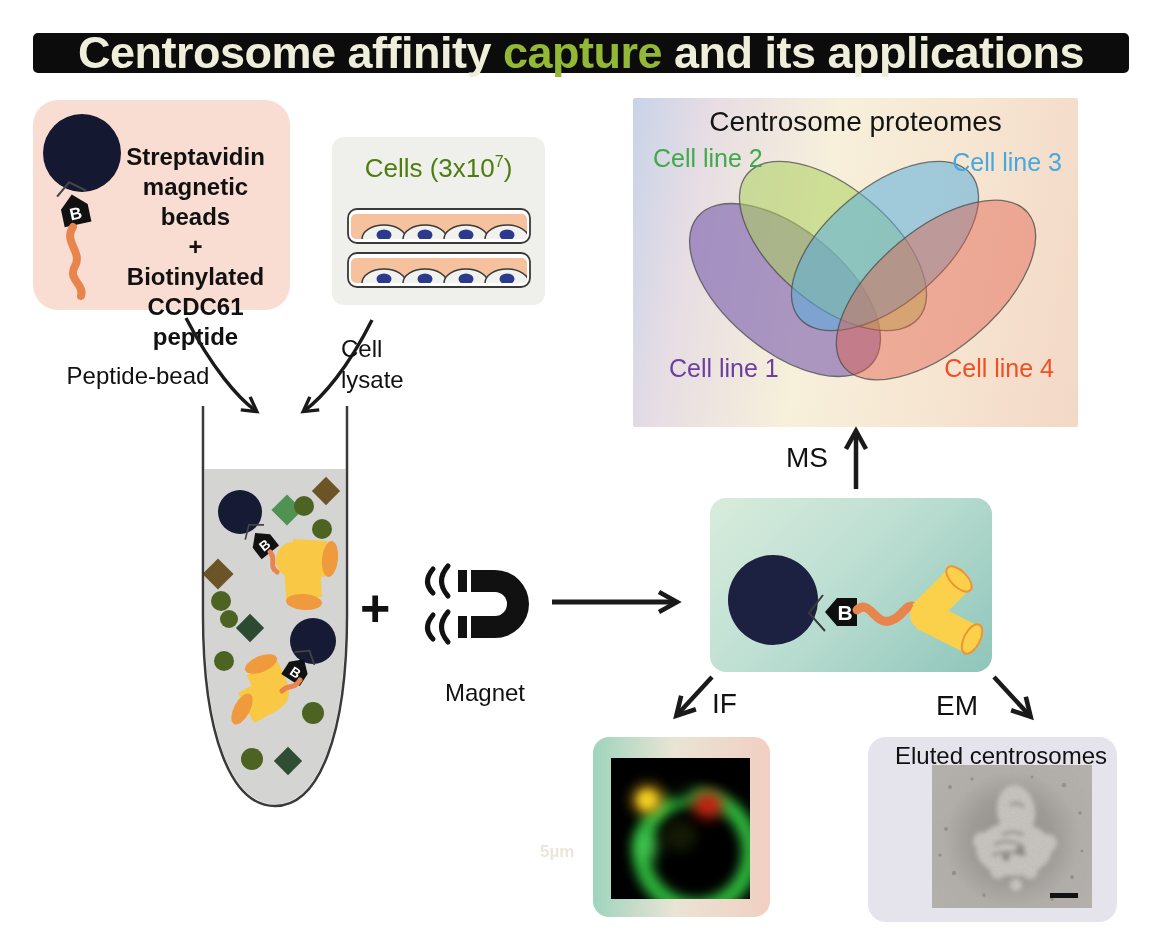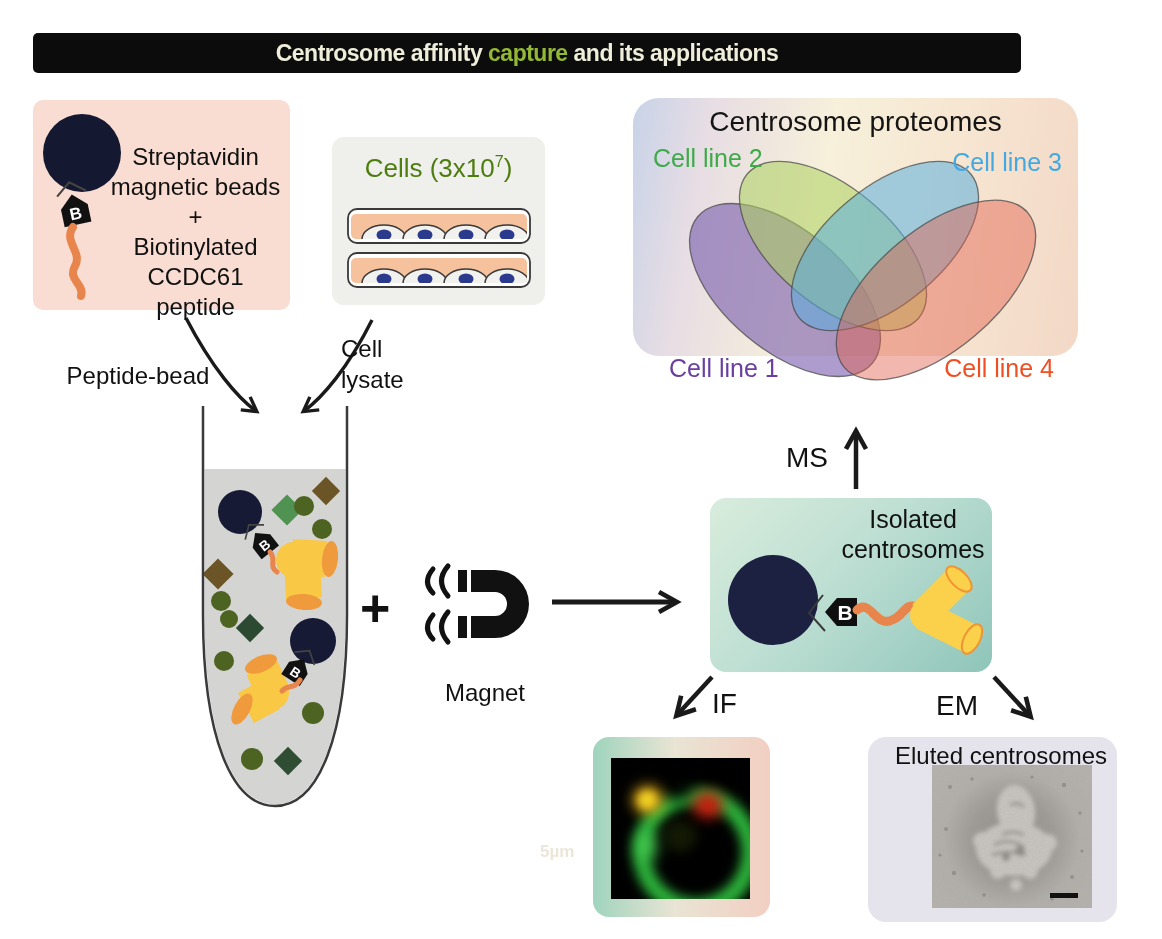--- a/index.html
+++ b/index.html
@@ -1,30 +1,30 @@
 <!DOCTYPE html>
 <html><head>
 <meta charset="utf-8">
 <style>
   html,body{margin:0;padding:0;background:#fff;}
   .canvas{position:relative;width:1162px;height:939px;background:#ffffff;overflow:hidden;
           font-family:"Liberation Sans",sans-serif;color:#1a1a1a;outline:1px solid #ececec;}
   .abs{position:absolute;}
   
-  .titlebar{left:33px;top:33px;width:988px;height:40px;background:#0c0c0c;border-radius:5px;
-            display:flex;align-items:center;justify-content:center;font-size:23px;font-weight:bold;
+  .titlebar{left:33px;top:33px;width:1096px;height:40px;background:#0c0c0c;border-radius:5px;
+            display:flex;align-items:center;justify-content:center;font-size:45px;font-weight:bold;
             color:#efeeda;letter-spacing:-.5px;}
   .titlebar .hl{color:#93b835;}
   
-  .reagents-box{left:33px;top:100px;width:257px;height:210px;background:#f9ddd2;border-radius:10px;}
+  .reagents-box{left:33px;top:100px;width:257px;height:210px;background:#f9ddd2;border-radius:25px;font-weight:bold;}
   .reagents-text{position:absolute;left:72px;right:4px;top:42px;text-align:center;font-size:24px;line-height:30px;color:#111;}
   .cells-box{left:332px;top:137px;width:213px;height:168px;background:#efefec;border-radius:12px;}
   .cells-title{position:absolute;left:0;right:0;top:16px;text-align:center;font-size:26px;color:#4d7c0f;}
   .cells-title sup{font-size:16px;}
-  .venn-box{left:633px;top:98px;width:445px;height:258px;border-radius:26px;
+  .venn-box{left:633px;top:98px;width:445px;height:329px;border-radius:2px;
             background:linear-gradient(100deg,#c8d3e8 0%,#e7dde4 16%,#f7f0da 42%,#f6e6d2 68%,#f3d8c6 100%);}
   .venn-title{position:absolute;left:0;right:0;top:8px;text-align:center;font-size:28px;color:#141414;}
   .venn-label{position:absolute;font-size:25px;white-space:nowrap;}
   .isolated-box{left:710px;top:498px;width:282px;height:174px;border-radius:16px;
             background:linear-gradient(135deg,#d8ecdc 0%,#bedfd3 45%,#8fc5ba 100%);}
   .isolated-title{position:absolute;right:4px;top:6px;width:150px;text-align:center;font-size:25px;line-height:30px;color:#111;}
   
   .lbl{font-size:24px;color:#111;}
   .method-lbl{font-size:28px;color:#111;}
   .plus-sign{left:360px;top:578px;font-size:52px;font-weight:bold;color:#111;}
@@ -105,24 +105,20 @@
         <ellipse cx="303" cy="192" rx="120" ry="60" fill="#e2604c" fill-opacity=".45" transform="rotate(-40 303 192)"></ellipse>
       </g>
     </svg>
     <div class="venn-label" style="left: 20px; top: 46px; color: rgb(63, 170, 73);">Cell line 2</div>
     <div class="venn-label" style="right: 16px; top: 50px; color: rgb(69, 169, 224);">Cell line 3</div>
     <div class="venn-label" style="left: 36px; top: 256px; color: rgb(107, 63, 160);">Cell line 1</div>
     <div class="venn-label" style="right: 24px; top: 256px; color: rgb(240, 78, 35);">Cell line 4</div>
   </div>
 
   <div class="abs isolated-box">
-    <div class="isolated-title">
-      <div>Isolated</div>
-      <div>centrosomes</div>
-    </div>
     <svg width="282" height="174" style="position:absolute;left:0;top:0;">
       <circle cx="63" cy="102" r="45" fill="#1c2142"></circle>
       <path d="M113,97 L99,115 L115,133" fill="none" stroke="#3a3a3a" stroke-width="2"></path>
       <g transform="translate(131,114)">
         <path d="M-16,0 L-4,-14 L16,-14 L16,14 L-4,14 Z" fill="#0f0f0f"></path>
         <text x="4" y="8" text-anchor="middle" font-size="21" font-weight="bold" fill="#fff">B</text>
       </g>
       <path d="M147,112 C160,100 166,130 182,122 C196,117 194,103 209,110" fill="none" stroke="#e8854c" stroke-width="9" stroke-linecap="round"></path>
       <g>
         <line x1="213" y1="117" x2="246" y2="84" stroke="#fbd04b" stroke-width="30"></line>

